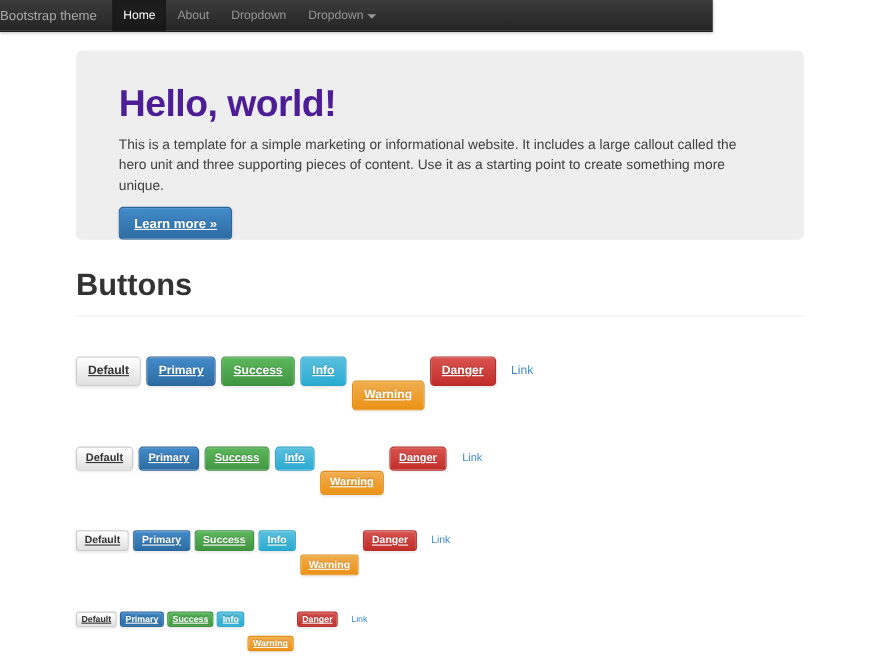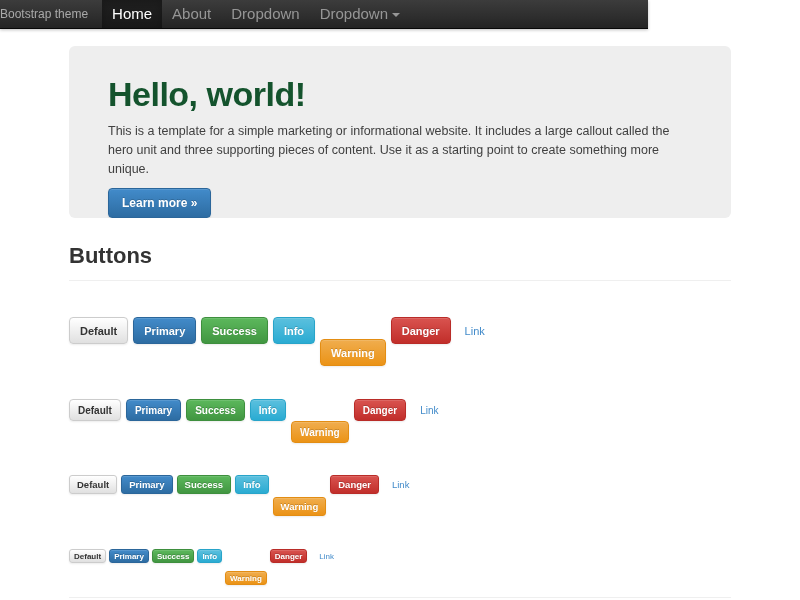--- a/index.html
+++ b/index.html
@@ -14,21 +14,21 @@
     box-shadow:0 1px 3px rgba(0,0,0,.25);
     display:flex; align-items:stretch;
   }
   .navbar-inner { width:662px; margin:0 auto; display:flex; align-items:stretch; }
   .brand {
     color:#a9a9a9; font-size:12px; line-height:28px; padding-right:14px;
     white-space:nowrap; cursor:pointer;
   }
   .nav { display:flex; list-style:none; align-items:stretch; }
   .nav-item {
-    color:#969696; font-size:15px; line-height:28px; padding:0 10px;
+    color:#969696; font-size:11px; line-height:28px; padding:0 10px;
     cursor:pointer; display:flex; align-items:center; gap:4px; white-space:nowrap;
   }
   .nav-item.active {
     color:#fff;
     background:linear-gradient(to bottom,#212121 0%,#181818 100%);
     box-shadow:inset 0 3px 9px rgba(0,0,0,.25);
   }
   .caret {
     display:inline-block; width:0; height:0; margin-top:1px;
     border-left:4px solid transparent; border-right:4px solid transparent;
@@ -37,46 +37,46 @@
 
   
   .container { width:662px; margin:0 auto; }
 
   
   .jumbotron {
     margin-top:17px; height:172px; background:#eeeeee; border-radius:6px;
     padding:30px 39px 0 39px; overflow:hidden;
   }
   .jumbotron h1 {
-    font-size:34px; line-height:1.1; color:#14532d; font-weight:bold;
+    font-size:34px; line-height:1.1; color:#4c1d95; font-weight:bold;
     letter-spacing:-0.5px;
   }
   .jumbotron p {
     margin-top:9px; font-size:12.5px; line-height:19px; color:#404040;
     max-width:600px;
   }
   .btn {
     display:inline-flex; align-items:center; justify-content:center;
     border-radius:4px; border:1px solid transparent; cursor:pointer;
     font-weight:bold; color:#fff; text-shadow:0 -1px 0 rgba(0,0,0,.18);
     box-shadow:inset 0 1px 0 rgba(255,255,255,.12),0 1px 2px rgba(0,0,0,.08);
-    white-space:nowrap; font-family:"Liberation Sans", sans-serif;
+    white-space:nowrap; font-family:"Liberation Sans", sans-serif;text-decoration:underline;
   }
   .cta { margin-top:9px; font-size:12px; padding:7px 13px; }
 
   .b-default { background:linear-gradient(to bottom,#ffffff 0%,#e0e0e0 100%);
                border-color:#ccc; color:#333; text-shadow:none; }
   .b-primary { background:linear-gradient(to bottom,#428bca 0%,#2d6ca2 100%); border-color:#2b669a; }
   .b-success { background:linear-gradient(to bottom,#5cb85c 0%,#419641 100%); border-color:#3e8f3e; }
   .b-info    { background:linear-gradient(to bottom,#5bc0de 0%,#2aabd2 100%); border-color:#28a4c9; }
   .b-warning { background:linear-gradient(to bottom,#f0ad4e 0%,#eb9316 100%); border-color:#e38d13;margin-top:44px; }
   .b-danger  { background:linear-gradient(to bottom,#d9534f 0%,#c12e2a 100%); border-color:#b92c28; }
 
   
-  h2.section-title { font-size:22px; line-height:1.1; color:#333; font-weight:bold; }
+  h2.section-title { font-size:28px; line-height:1.1; color:#333; font-weight:bold; }
   .mt-buttons { margin-top:26px; }
   .mt-thumbs  { margin-top:21px; }
   hr.rule { border:none; border-top:1px solid #efefef; margin-top:12px; }
 
   .btn-row { display:flex; align-items:center; }
   .row-lg { margin-top:14px; gap:5px; }
   .row-md { margin-top:11px; gap:5px; }
   .row-sm { margin-top:10px; gap:4px; }
   .row-xs { margin-top:11px; gap:3px; }
 

